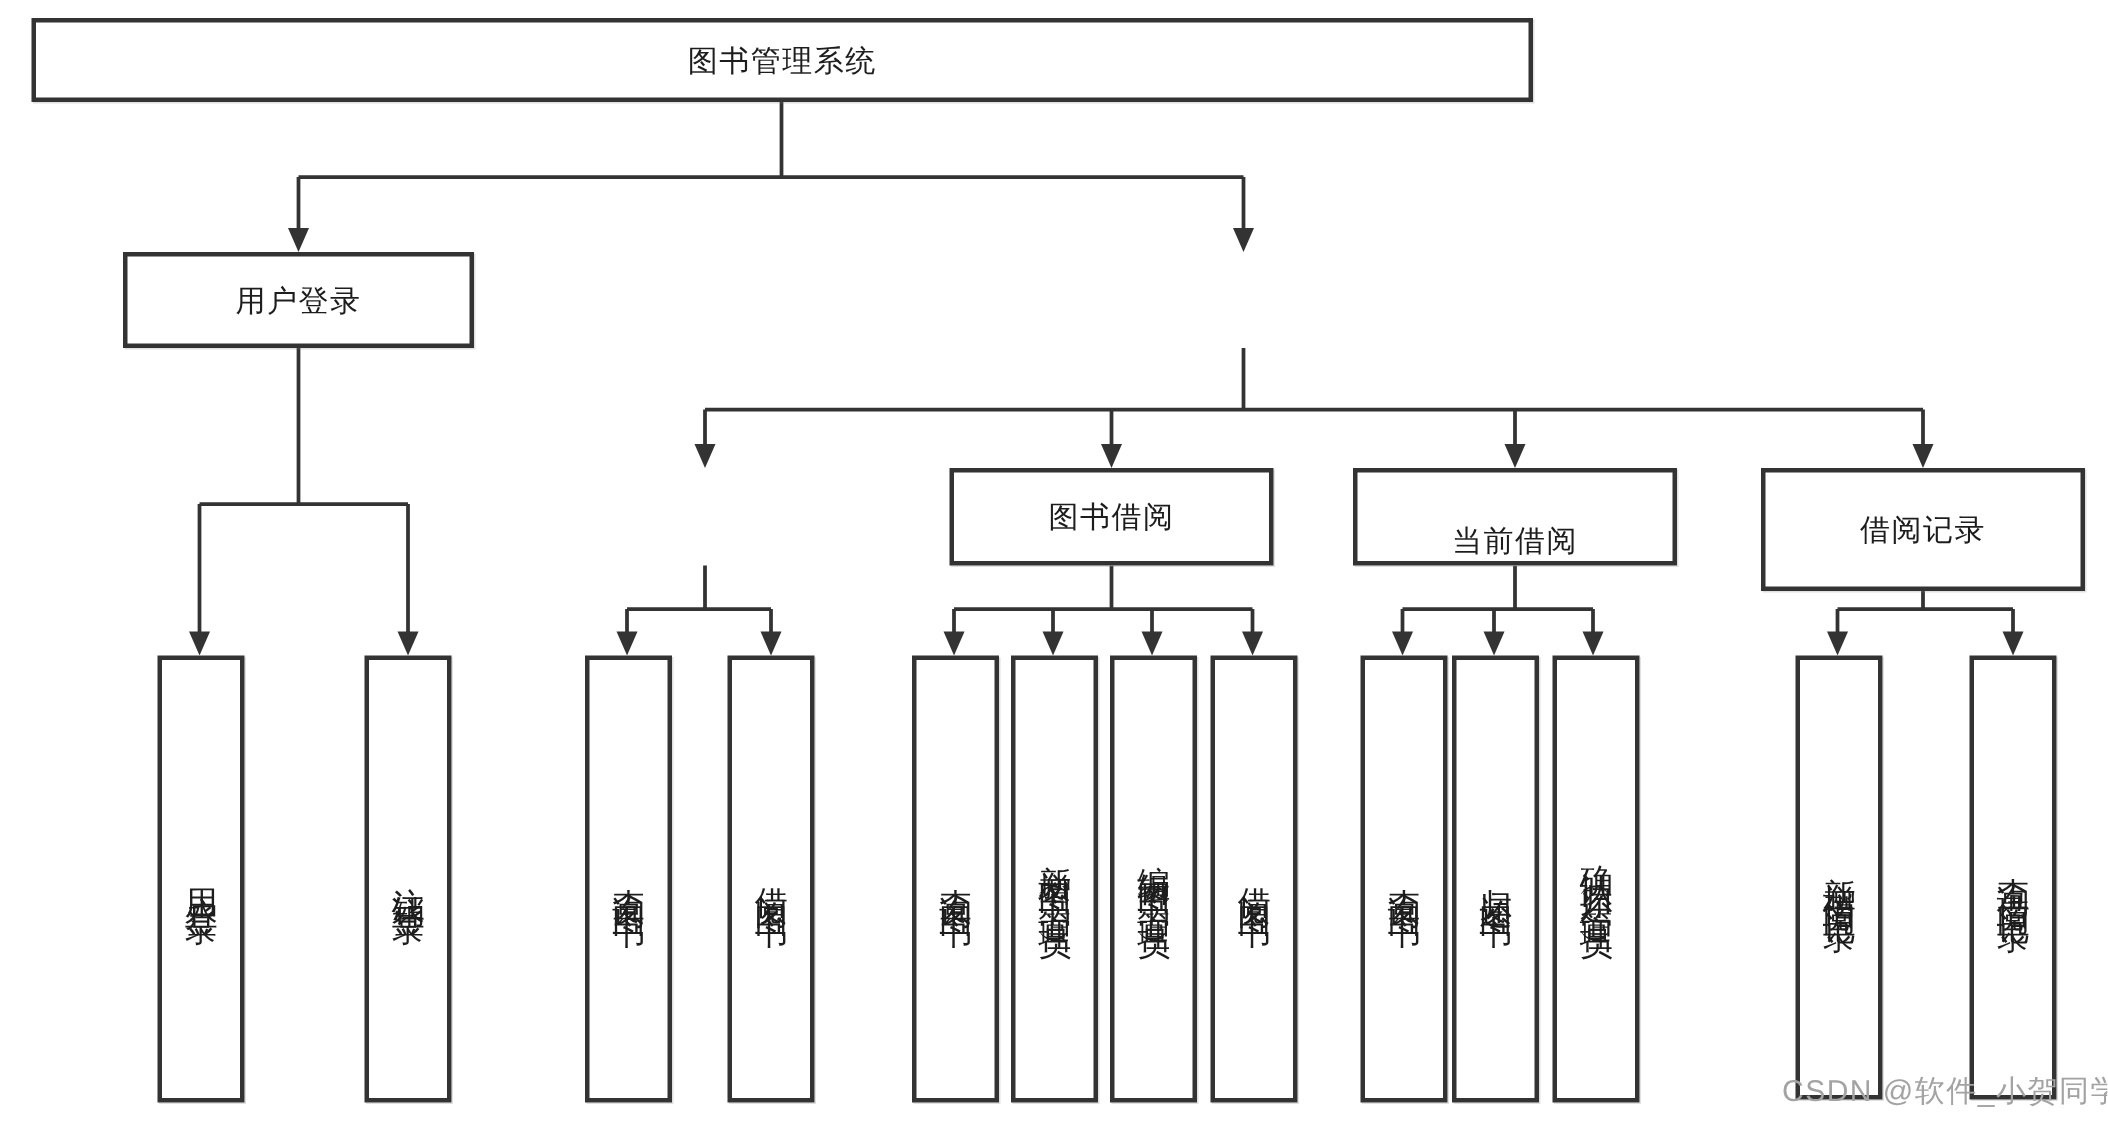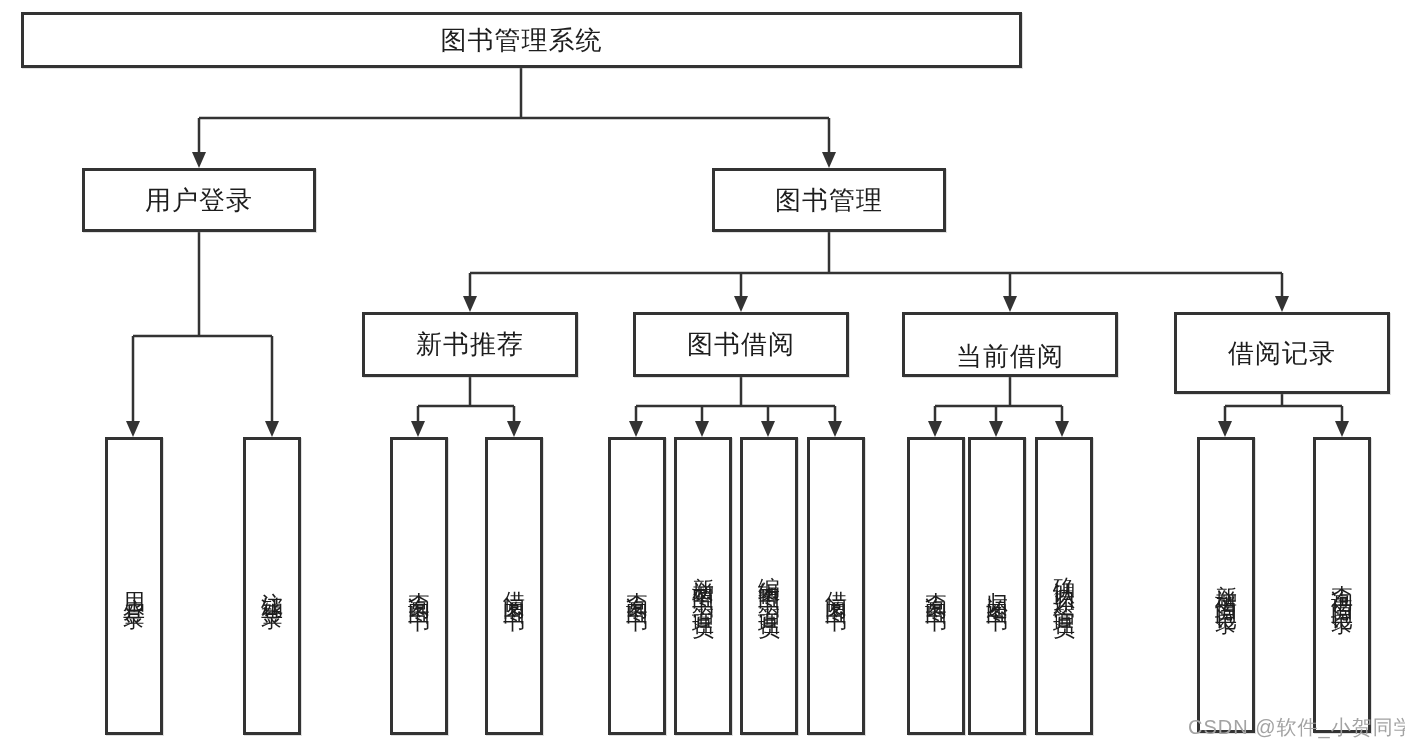--- a/index.html
+++ b/index.html
@@ -17,21 +17,21 @@
     box-sizing: border-box;
     border: 3px solid #333333;
     background: #ffffff;
     display: flex;
     align-items: center;
     justify-content: center;
     z-index: 2;
     box-shadow: 1px 1px 0 rgba(130,130,130,0.25);
   }
   .h-label {
-    font-size: 26px;
+    font-size: 20px;
     color: #1d1d1d;
     letter-spacing: 1px;
     white-space: nowrap;
   }
   .v-label {
     writing-mode: vertical-rl;
     text-orientation: mixed;
     font-size: 22px;
     line-height: 1.1;
     letter-spacing: 6px;
@@ -91,27 +91,21 @@
     </g>
   </svg>
 
   <div class="box" style="left:21px; top:12px; width:1001px; height:56px;">
     <span class="h-label">图书管理系统</span>
   </div>
 
   <div class="box" style="left:82px; top:168px; width:234px; height:64px;">
     <span class="h-label">用户登录</span>
   </div>
-  <div class="box" style="left:712px; top:168px; width:234px; height:64px;">
-    <span class="h-label">图书管理</span>
-  </div>
 
-  <div class="box" style="left:362px; top:312px; width:216px; height:65px;">
-    <span class="h-label">新书推荐</span>
-  </div>
   <div class="box" style="left:633px; top:312px; width:216px; height:65px;">
     <span class="h-label">图书借阅</span>
   </div>
   <div class="box" style="left:902px; top:312px; width:216px; height:65px;align-items:flex-end;">
     <span class="h-label">当前借阅</span>
   </div>
   <div class="box" style="left:1174px; top:312px; width:216px; height:82px;">
     <span class="h-label">借阅记录</span>
   </div>
 

